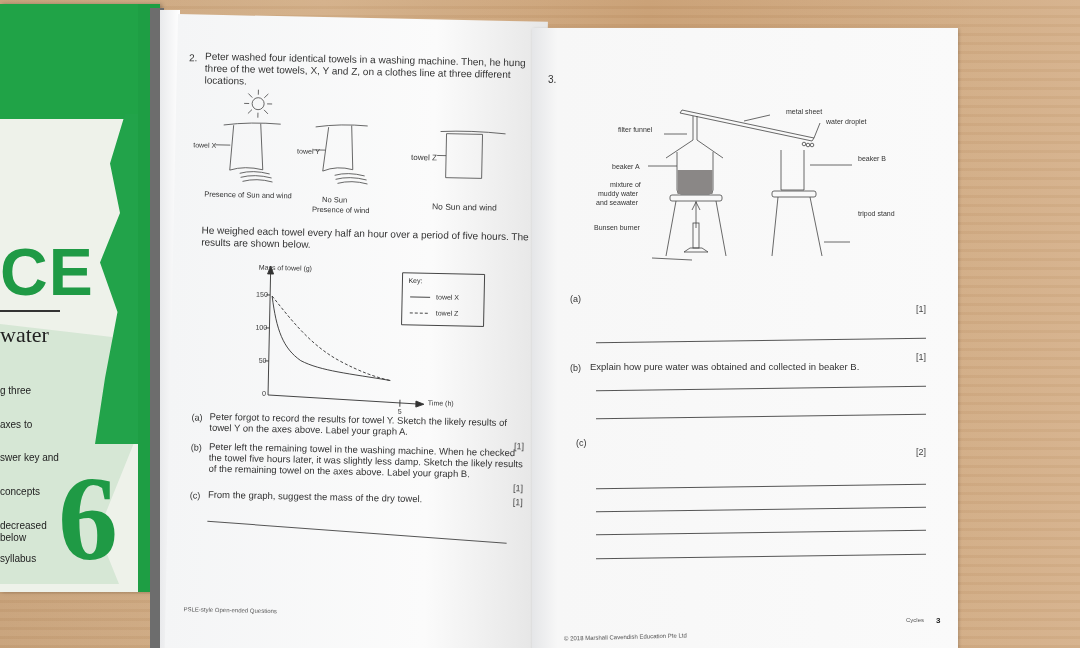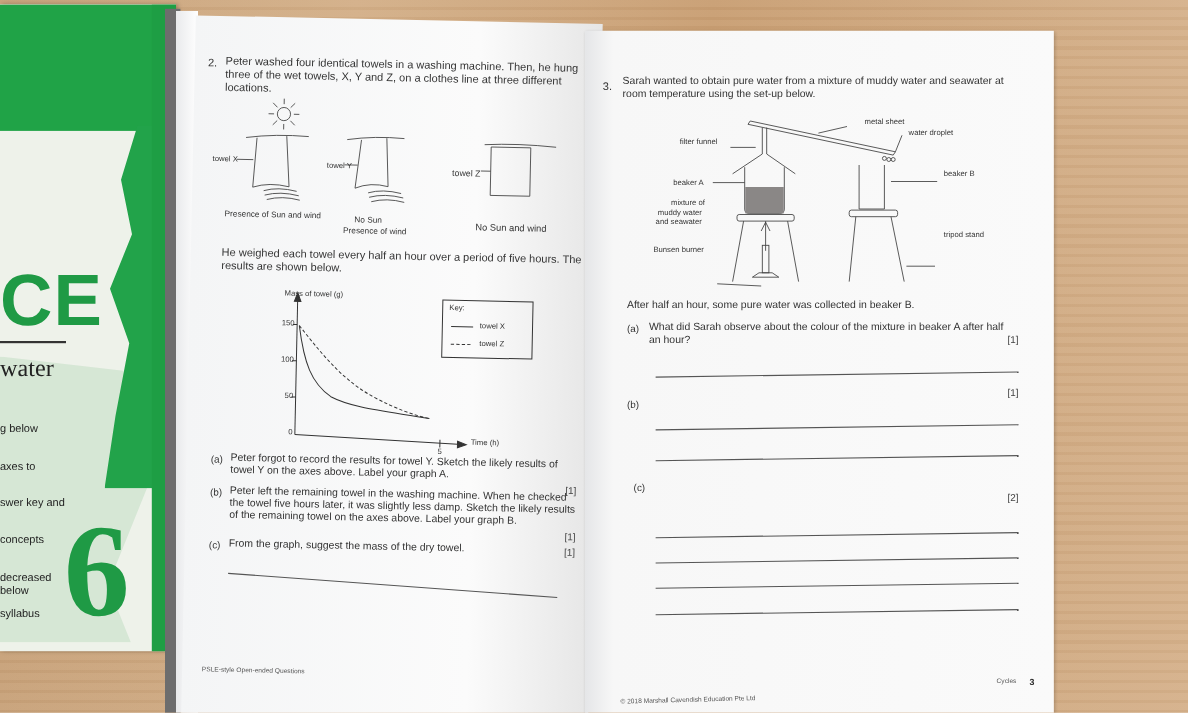--- a/index.html
+++ b/index.html
@@ -56,21 +56,21 @@
 <div class="wood-grain"></div>
 
 <div class="cover">
   <div class="green-top"></div>
   <div class="light-wash"></div>
   <div class="splash1"></div>
   <div class="green-right"></div>
   <div class="title-ce">CE</div>
   <div class="rule"></div>
   <div class="subtitle">water</div>
-  <div class="bullet" style="top:381px">g below</div>
+  <div class="bullet" style="top:381px">g three</div>
   <div class="bullet" style="top:415px">axes to</div>
   <div class="bullet" style="top:448px">swer key and</div>
   <div class="bullet" style="top:482px">concepts</div>
   <div class="bullet" style="top:516px">decreased</div>
   <div class="bullet" style="top:528px">below</div>
   <div class="bullet" style="top:549px">syllabus</div>
   <div class="big6">6</div>
 </div>
 
 <div class="spine"></div>
@@ -163,21 +163,20 @@
   <div class="qnum" style="left:22px; top:476px; font-size:9px;">(c)</div>
   <div class="qtext" style="left:40px; top:474px; width:300px; font-size:9.5px;">From the graph, suggest the mass of the dry towel.</div>
   <div class="mark" style="left:345px; top:476px;">[1]</div>
   <div class="ansline" style="left:40px; top:506px; width:300px; transform:rotate(3deg); transform-origin:left;"></div>
 
   <div class="footer" style="left:18px; top:592px;">PSLE-style Open-ended Questions</div>
 </div>
 
 <div class="page-right">
   <div class="qnum" style="left:16px; top:46px;">3.</div>
-  <div class="qtext" style="left:34px; top:40px; width:370px; font-size:9.5px; line-height:12px;">Sarah wanted to obtain pure water from a mixture of muddy water and seawater at room temperature using the set-up below.</div>
 
   <svg style="left:0; top:70px;" width="426" height="160">
     <g stroke="#444" fill="none" stroke-width="0.8">
 
       <path d="M150 12 L282 40 L280 43 L148 15 Z"></path>
       <circle cx="272" cy="46" r="1.8"></circle>
         <circle cx="276" cy="47" r="1.8"></circle>
         <circle cx="280" cy="47" r="1.8"></circle>
 
       <path d="M161 18 L161 42 L134 60 M165 18 L165 42 L191 60"></path>
@@ -212,28 +211,27 @@
   <div class="small-label" style="left:294px; top:90px;">water droplet</div>
   <div class="small-label" style="left:86px; top:98px;">filter funnel</div>
   <div class="small-label" style="left:80px; top:135px;">beaker A</div>
   <div class="small-label" style="left:326px; top:127px;">beaker B</div>
   <div class="small-label" style="left:78px; top:153px;">mixture of</div>
   <div class="small-label" style="left:66px; top:162px;">muddy water</div>
   <div class="small-label" style="left:64px; top:171px;">and seawater</div>
   <div class="small-label" style="left:326px; top:182px;">tripod stand</div>
   <div class="small-label" style="left:62px; top:196px;">Bunsen burner</div>
 
-  <div class="qtext" style="left:38px; top:244px; width:370px; font-size:9.5px;">After half an hour, some pure water was collected in beaker B.</div>
 
   <div class="qnum" style="left:38px; top:266px; font-size:9px;">(a)</div>
-  <div class="qtext" style="left:58px; top:264px; width:330px; font-size:9.5px;">What did Sarah observe about the colour of the mixture in beaker A after half an hour?</div>
   <div class="mark" style="left:384px; top:276px;">[1]</div>
   <div class="ansline" style="left:64px; top:312px; width:330px; transform:rotate(-0.8deg);"></div>
 
   <div class="qnum" style="left:38px; top:335px; font-size:9px;">(b)</div>
+  <div class="qtext" style="left:58px; top:333px; width:320px; font-size:9.5px;">Explain how pure water was obtained and collected in beaker B.</div>
   <div class="mark" style="left:384px; top:324px;">[1]</div>
   <div class="ansline" style="left:64px; top:360px; width:330px; transform:rotate(-0.8deg);"></div>
   <div class="ansline" style="left:64px; top:388px; width:330px; transform:rotate(-0.8deg);"></div>
 
   <div class="qnum" style="left:44px; top:410px; font-size:9px;">(c)</div>
   <div class="mark" style="left:384px; top:419px;">[2]</div>
   <div class="ansline" style="left:64px; top:458px; width:330px; transform:rotate(-0.8deg);"></div>
   <div class="ansline" style="left:64px; top:481px; width:330px; transform:rotate(-0.8deg);"></div>
   <div class="ansline" style="left:64px; top:504px; width:330px; transform:rotate(-0.8deg);"></div>
   <div class="ansline" style="left:64px; top:528px; width:330px; transform:rotate(-0.8deg);"></div>

